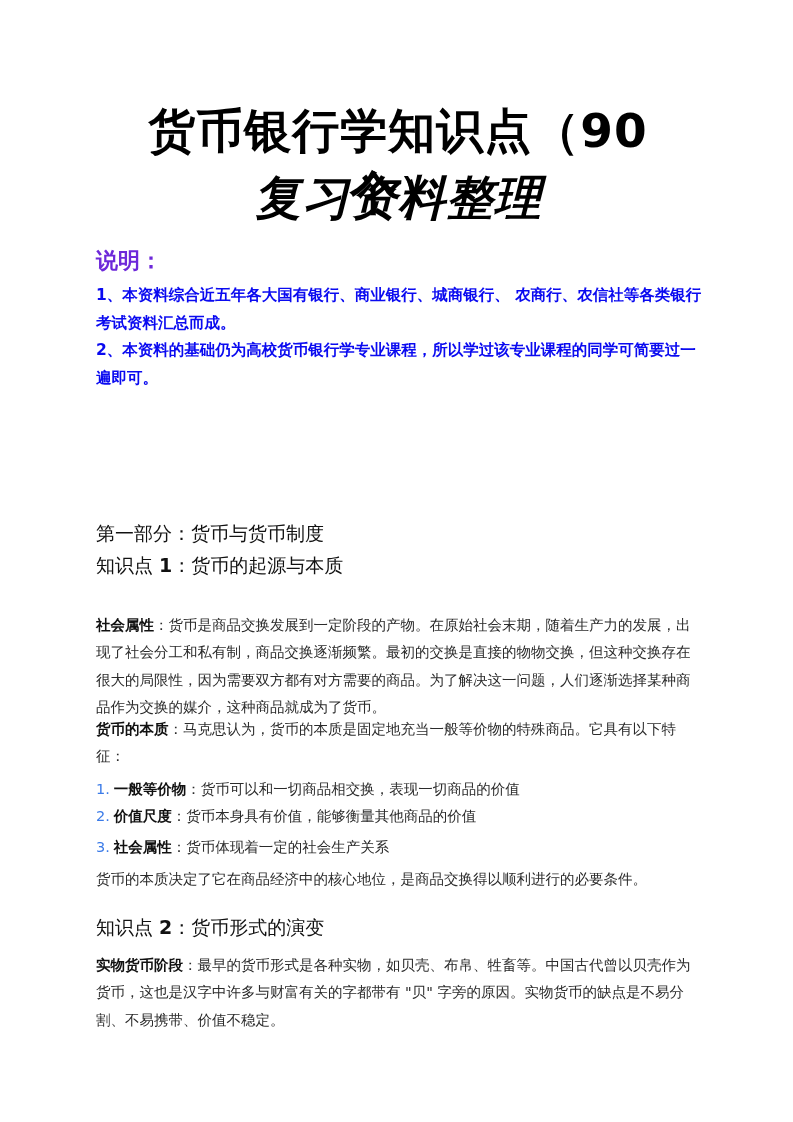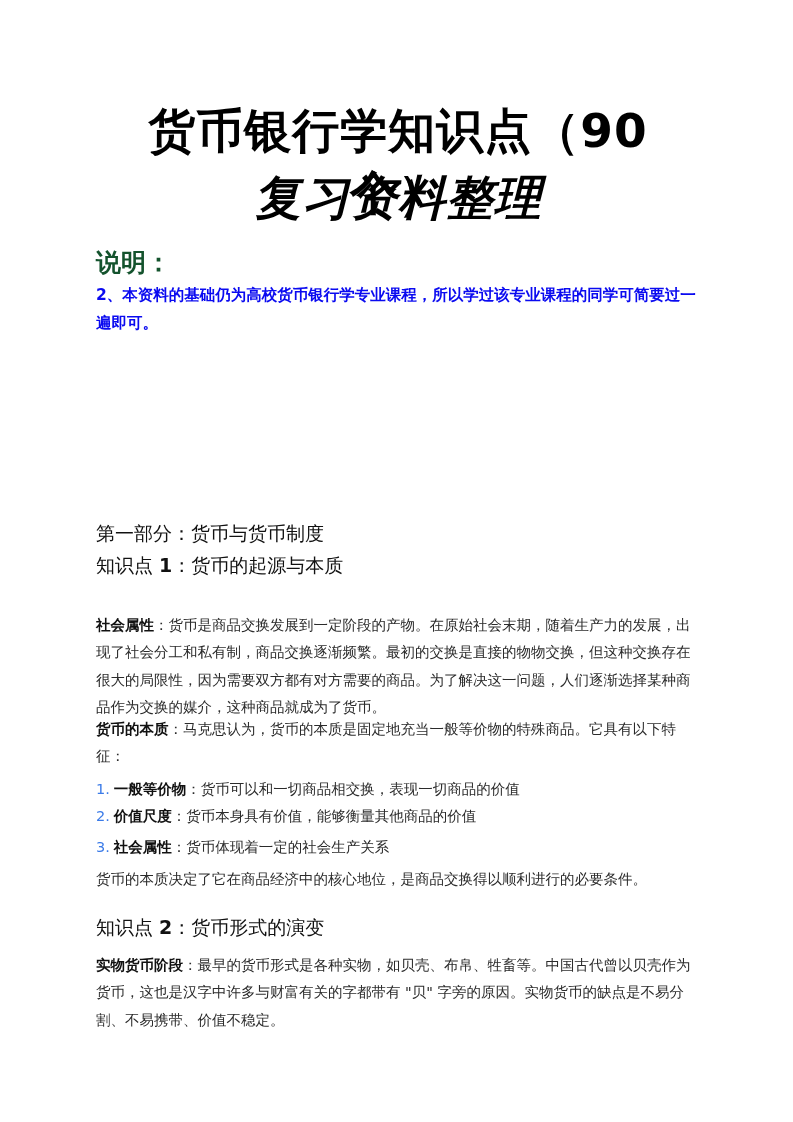--- a/index.html
+++ b/index.html
@@ -11,21 +11,21 @@
   .page { position: absolute; left: 96px; top: 0; width: 604px; }
   .title {
     position: absolute; left: 0; width: 604px; text-align: center;
     font-weight: bold; font-size: 47px; line-height: 62px; color: #000;
     letter-spacing: 1px;
   }
   .title.l1 { top: 100px; }
   .title.l2 { top: 167px; font-style: italic; }
   .notice-head {
     position: absolute; top: 246px; left: 0;
-    font-size: 25px; font-weight: bold; color: #14532d;
+    font-size: 22px; font-weight: bold; color: #6d28d9;
   }
   .notice {
     position: absolute; top: 282px; left: 0; width: 610px;
     color: #0a0af0; font-weight: bold; font-size: 15.5px; line-height: 27.6px;
   }
   .notice p { margin: 0; }
   .section-title {
     position: absolute; top: 521px; left: 0;
     font-size: 19px; color: #111; font-weight: normal;
   }
@@ -44,20 +44,21 @@
 </head>
 <body>
 
 <div class="page">
 
   <div class="title l1">货币银行学知识点（90 个）</div>
   <div class="title l2">复习资料整理</div>
 
   <div class="notice-head">说明：</div>
   <div class="notice">
+    <p>1、本资料综合近五年各大国有银行、商业银行、城商银行、 农商行、农信社等各类银行考试资料汇总而成。</p>
     <p>2、本资料的基础仍为高校货币银行学专业课程，所以学过该专业课程的同学可简要过一遍即可。</p>
   </div>
 
   <div class="section-title">第一部分：货币与货币制度</div>
 
   <div class="kp-title" style="top:553px;">
     <span>知识点 </span><span class="num">1</span><span>：货币的起源与本质</span>
   </div>
 
   <p class="para" style="top:612px;">

